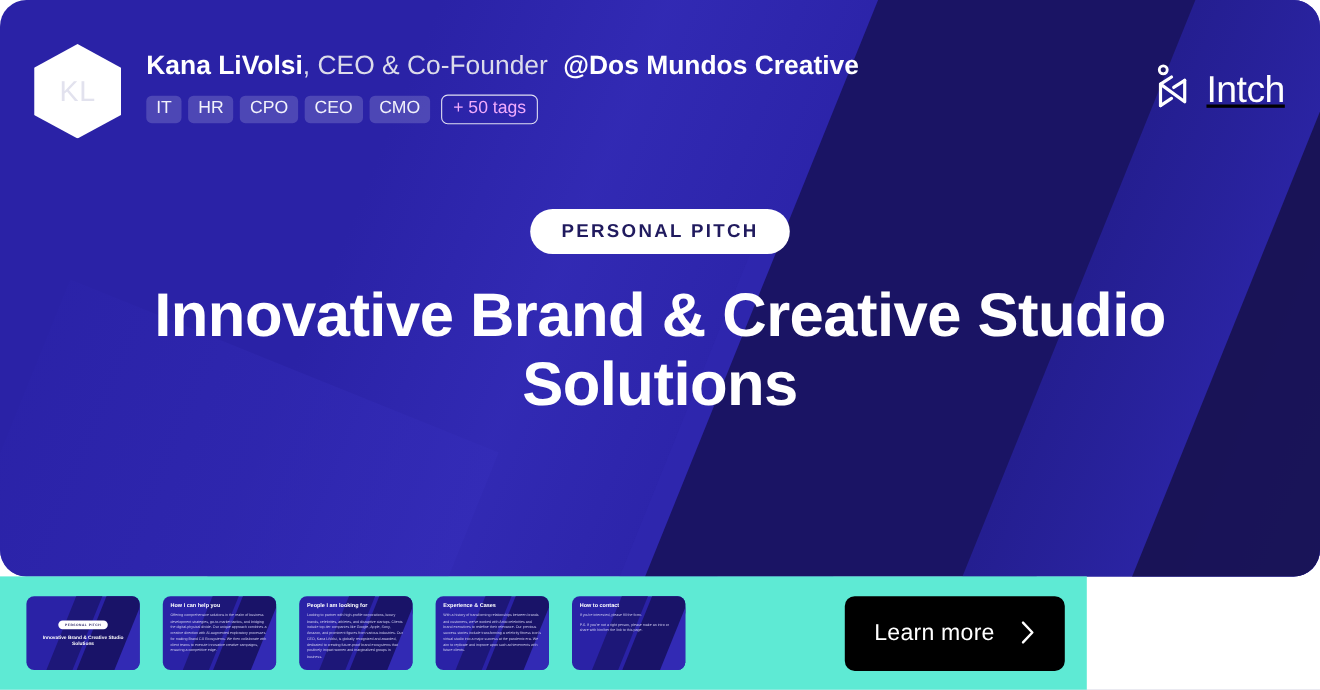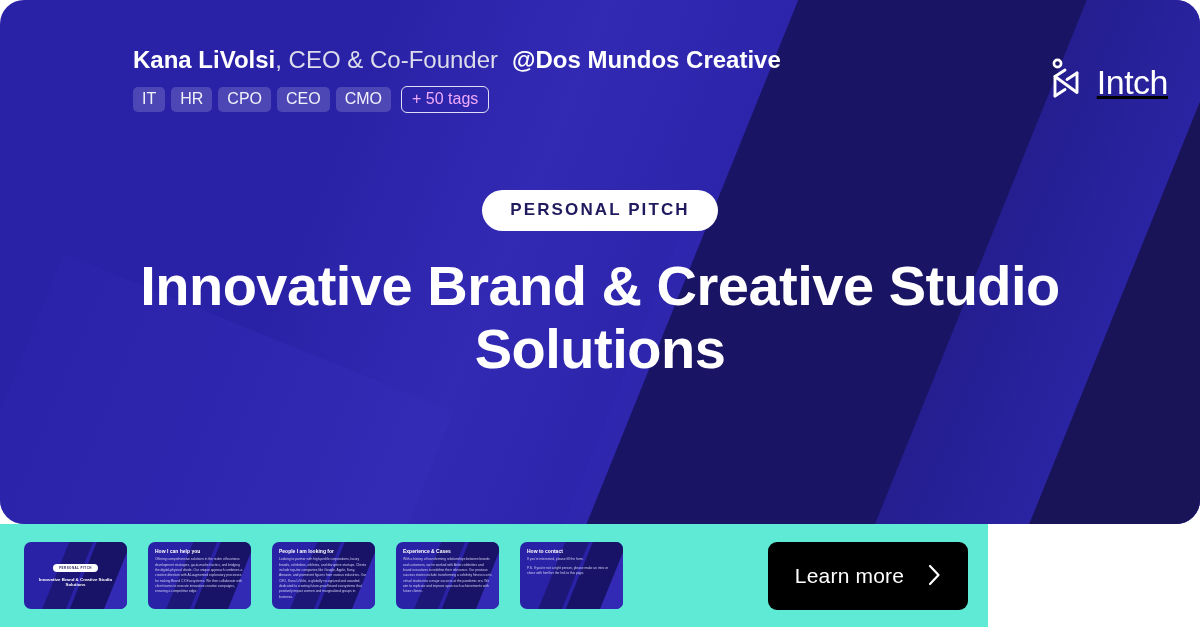--- a/index.html
+++ b/index.html
@@ -292,20 +292,23 @@
 <div class="hero">
   <div class="band band-a"></div>
   <div class="band band-e"></div>
   <div class="band band-f"></div>
   <div class="band band-b"></div>
   <div class="band band-c"></div>
   <div class="band band-d"></div>
 
   <div class="header">
 
+    <div class="avatar">
+      <span class="avatar-initials">KL</span>
+    </div>
 
     <div class="person-line">
       <span class="person-name">Kana LiVolsi</span><span class="person-role">, CEO &amp; Co-Founder</span><span class="person-company">@Dos Mundos Creative</span>
     </div>
 
     <div class="tags">
       <span class="tag">IT</span>
       <span class="tag">HR</span>
       <span class="tag">CPO</span>
       <span class="tag">CEO</span>

